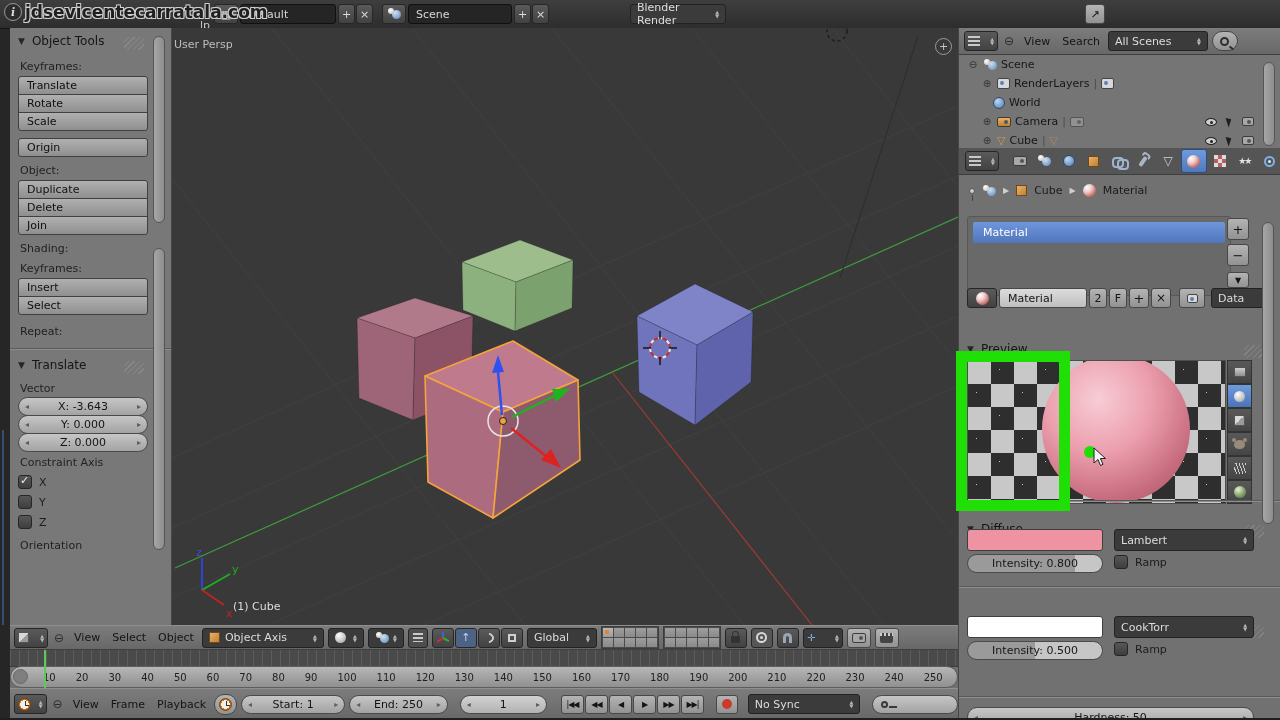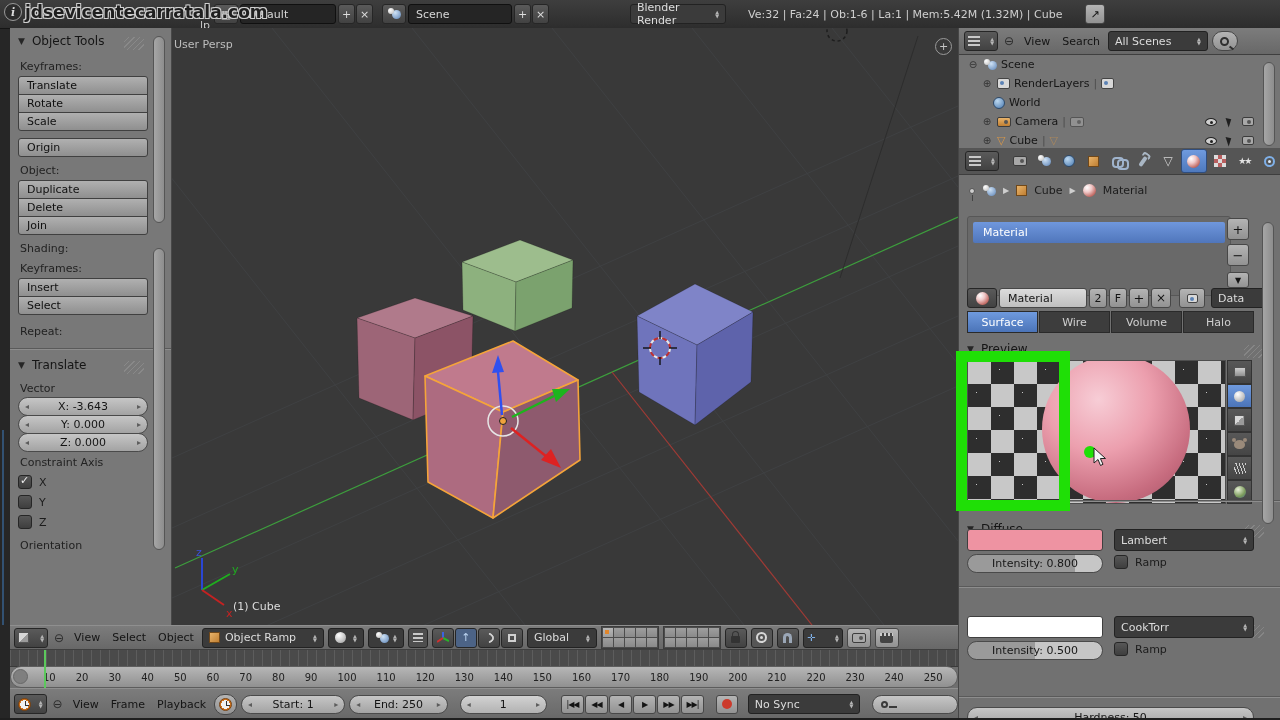--- a/index.html
+++ b/index.html
@@ -209,21 +209,20 @@
       </span>
     <span class="abs dfield" style="left:408px;top:4px;width:104px;">
         <span>Scene</span>
       </span>
     <span class="abs darkbtn" style="left:514px;top:4px;width:17px;height:20px;">+</span>
     <span class="abs darkbtn" style="left:532px;top:4px;width:17px;height:20px;">×</span>
     <span class="abs dd" style="left:630px;top:4px;width:96px;">
         <span>Blender Render</span>
         <span class="updown"></span>
       </span>
-    <span class="abs stats" style="left:748px;top:8px;">Ve:32 | Fa:24 | Ob:1-6 | La:1 | Mem:5.42M (1.32M) | Cube</span>
     <span class="abs litebtn" style="left:1085px;top:4px;width:20px;height:20px;">↗</span>
   </div>
 
   <div class="abs tool-shelf">
     <div class="sec-h">
       <span class="tri">▼</span>
       <span>Object Tools</span>
       <span class="hatch"></span>
     </div>
     <div class="shelf-label" style="margin-top:12px;">Keyframes:</div>
@@ -376,21 +375,21 @@
     <span class="darkbtn ed-icon-btn">
         <span class="ic ic-cube-gray"></span>
         <span class="updown"></span>
       </span>
     <span class="minus-glyph">⊖</span>
     <span class="menu-txt">View</span>
     <span class="menu-txt">Select</span>
     <span class="menu-txt">Object</span>
     <span class="dd" style="width:122px;">
         <span class="ic ic-cube-o"></span>
-        <span>Object Ramp</span>
+        <span>Object Axis</span>
         <span class="updown"></span>
       </span>
     <span class="dd" style="width:36px;">
         <span class="ic ic-sphere-w"></span>
         <span class="updown"></span>
       </span>
     <span class="dd" style="width:36px;">
         <span class="ic ic-balls"></span>
         <span class="updown"></span>
       </span>
@@ -656,26 +655,20 @@
       <span class="litebtn" style="width:20px;height:20px;font-size:12px;">×</span>
       <span class="litebtn" style="width:26px;height:20px;margin-left:6px;">
           <span class="ic ic-photo" style="width:11px;height:9px;"></span>
         </span>
       <span class="dd" style="width:62px;height:20px;margin-left:4px;">
           <span>Data</span>
           <span class="updown"></span>
         </span>
     </div>
 
-    <div class="abs" style="left:8px;top:163px;width:287px;display:flex;gap:1px;">
-      <span class="type-tab active">Surface</span>
-      <span class="type-tab">Wire</span>
-      <span class="type-tab">Volume</span>
-      <span class="type-tab">Halo</span>
-    </div>
 
     <div class="abs sec-h" style="left:8px;top:194px;width:300px;">
       <span class="tri">▼</span>
       <span>Preview</span>
       <span class="hatch"></span>
     </div>
     <div class="abs checker" style="left:8px;top:212px;width:257px;height:142px;border:1px solid #4e4e4e;overflow:hidden;">
       <div style="position:absolute;left:74px;top:-6px;width:148px;height:148px;border-radius:50%;
                   background:radial-gradient(circle at 38% 30%,#f7cdd6 0%,#ec9fae 38%,#c76c7f 72%,#9e4e62 100%);"></div>
     </div>

